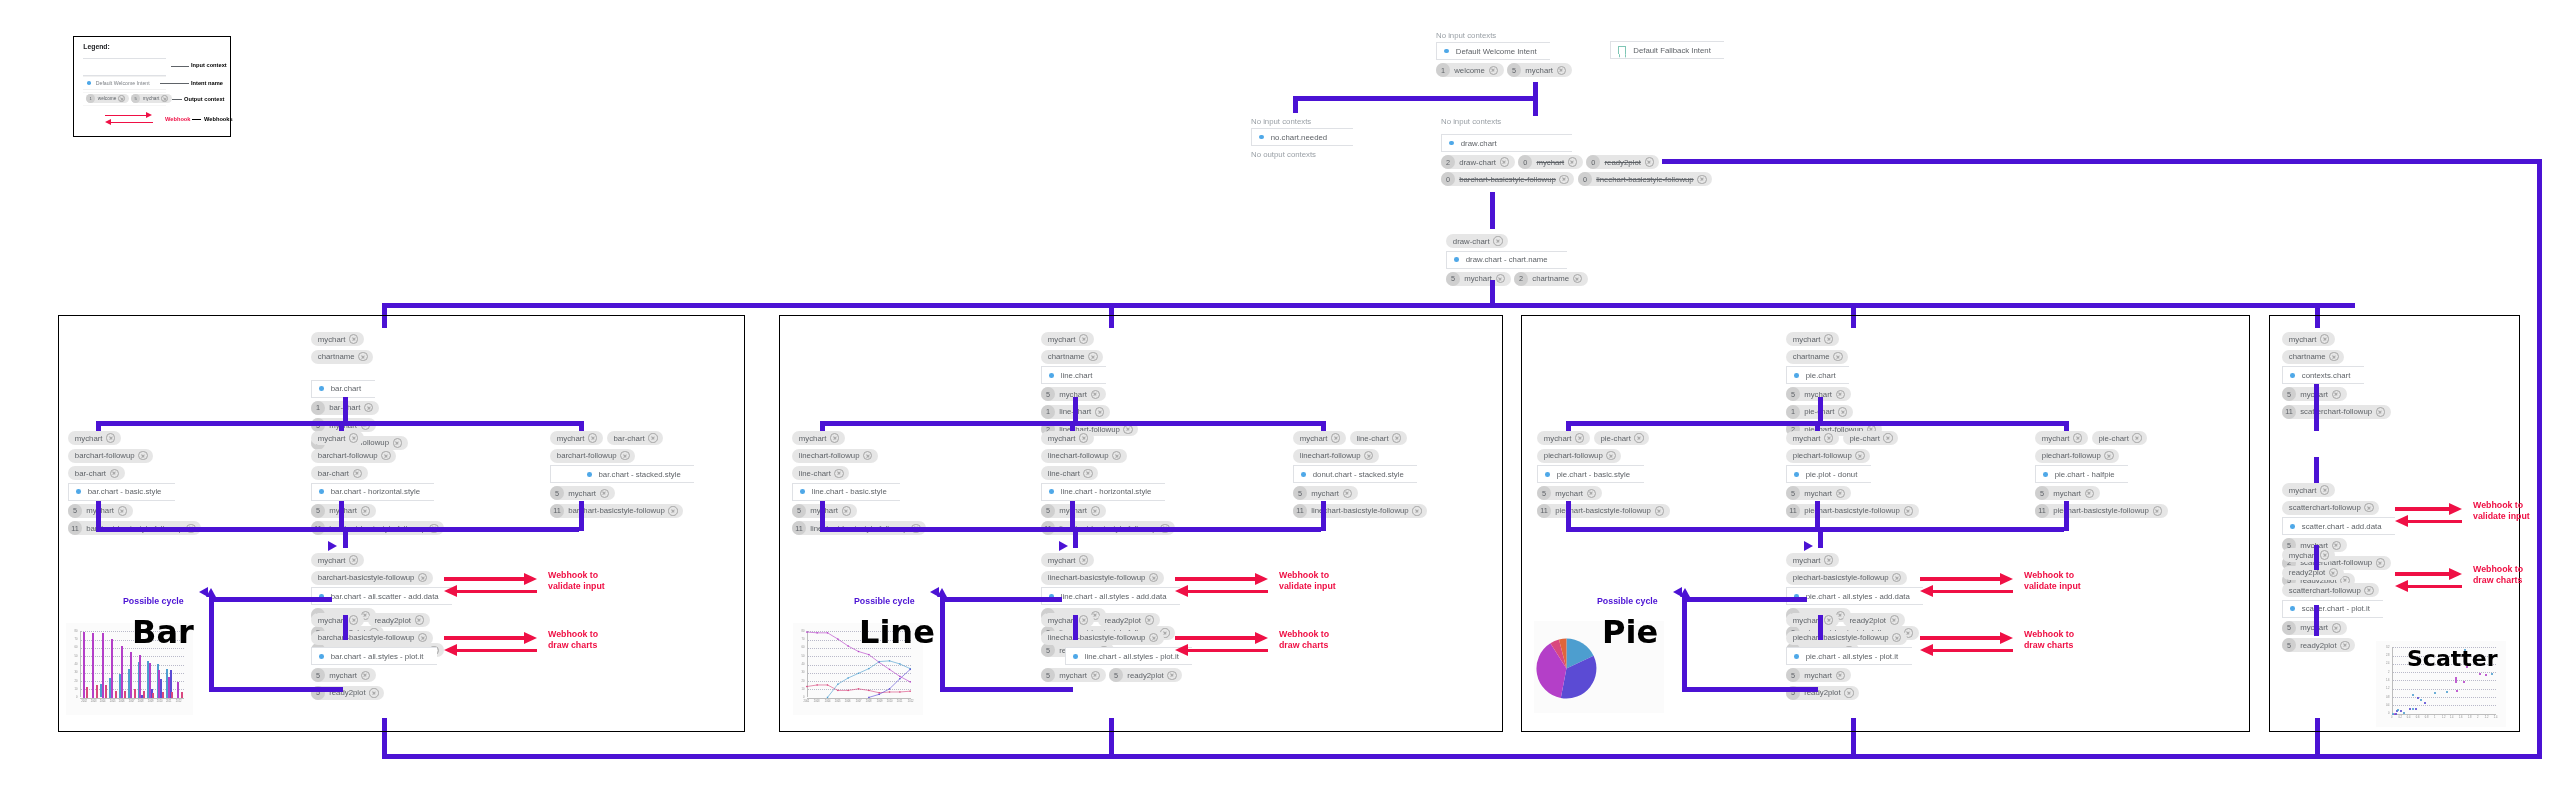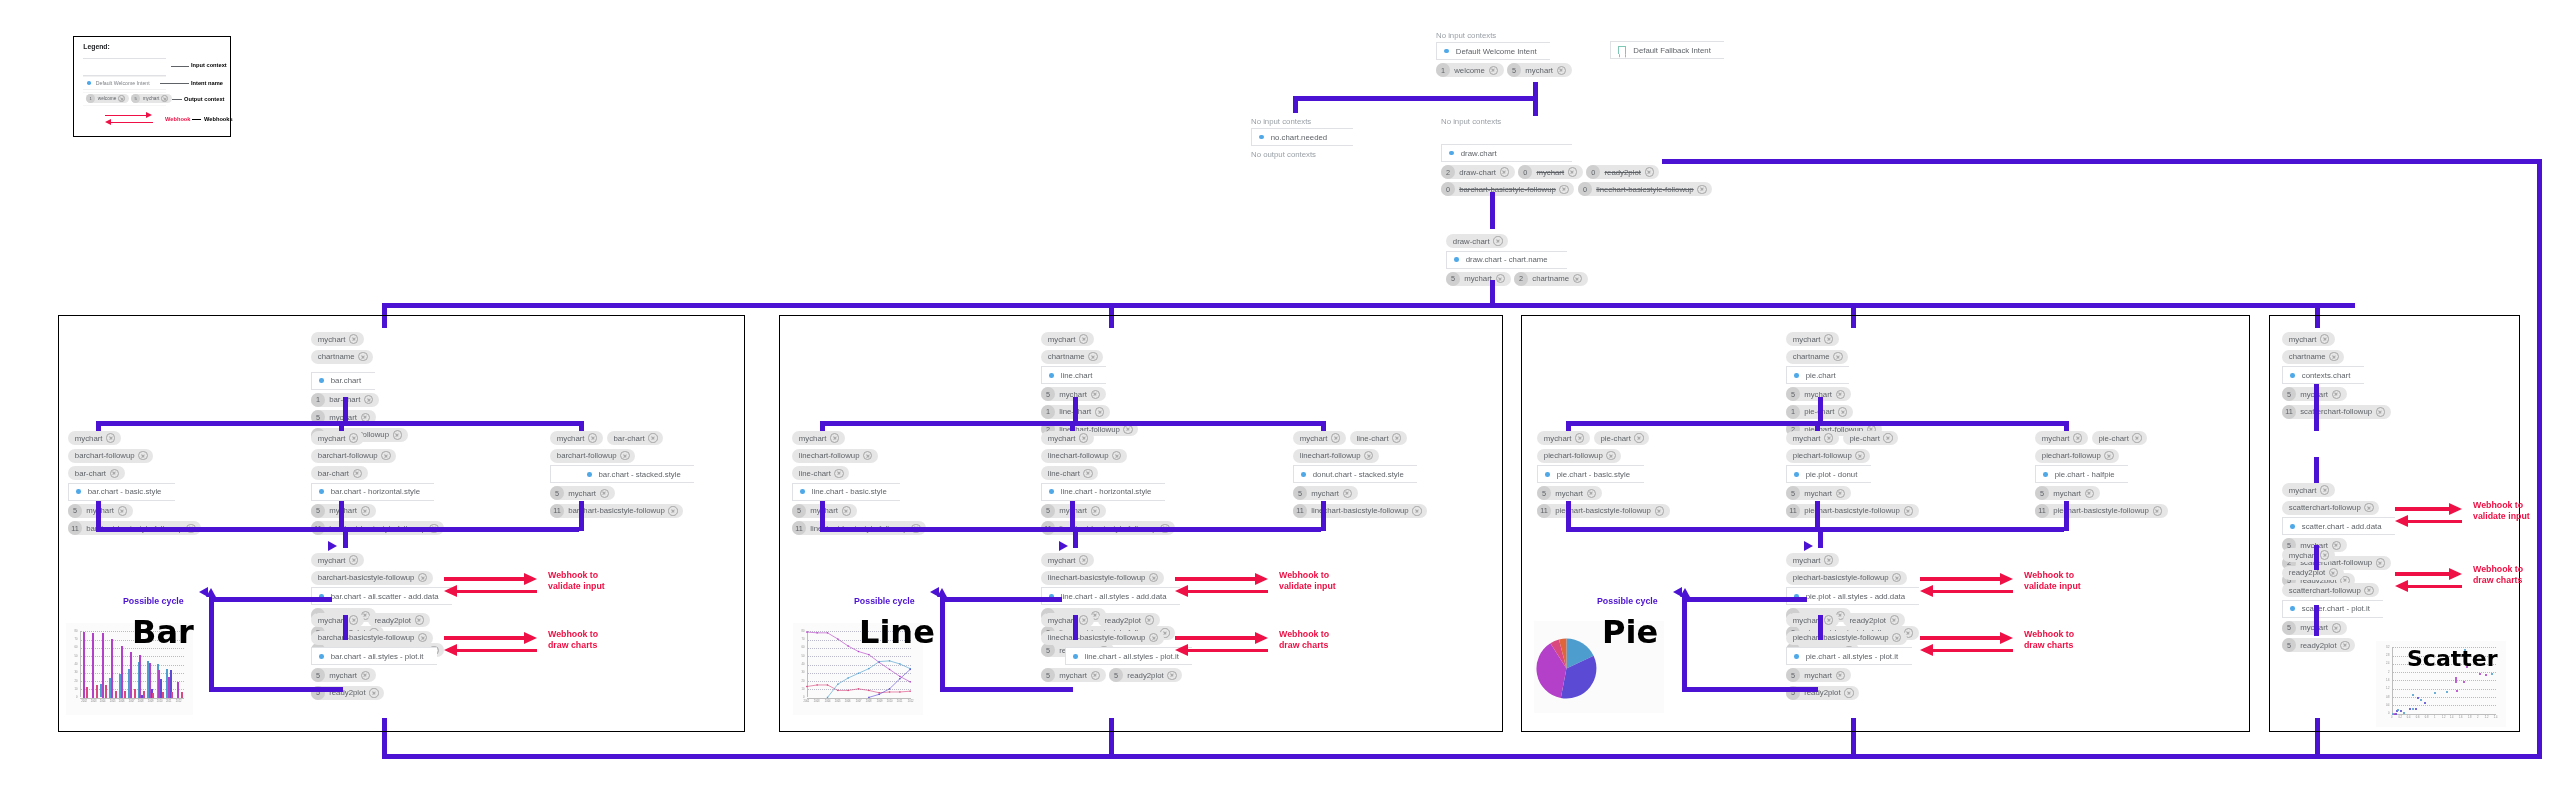--- a/index.html
+++ b/index.html
@@ -146,21 +146,21 @@
     <div class="nc">No input contexts</div>
     <div class="intent-box" style="margin-top:2.1px;width:80px;">
       <span class="dot"></span>
       <span>no.chart.needed</span>
     </div>
     <div class="nc" style="margin-top:3.6px;">No output contexts</div>
   </div>
 
   <div class="node" style="left:1441px;top:117px;">
     <div class="nc">No input contexts</div>
-    <div class="intent-box" style="margin-top:18px;width:109px;">
+    <div class="intent-box" style="margin-top:8px;width:109px;">
       <span class="dot"></span>
       <span>draw.chart</span>
     </div>
     <div class="ctx-row" style="margin-top:3.1px;">
       <span class="chip">
         <span class="num">2</span>
         <span class="lbl">draw-chart</span>
         <span class="x"></span>
       </span>
       <span class="chip struck">
@@ -244,21 +244,21 @@
       <div style="position: absolute; left: 311px; top: 332px;">
         <div class="node"><div class="ctx-row">
             <span class="chip nonum">
               <span class="lbl">mychart</span>
               <span class="x"></span>
             </span>
             <span class="chip nonum">
               <span class="lbl">chartname</span>
               <span class="x"></span>
             </span>
-          </div><div class="intent-box" style="margin-top:8px;text-align:center;">
+          </div><div class="intent-box" style="margin-top:16px;text-align:center;">
             <span class="dot"></span>
             <span>bar.chart</span>
           </div><div class="ctx-row" style="margin-top:3.1px;">
             <span class="chip">
               <span class="num">1</span>
               <span class="lbl">bar-chart</span>
               <span class="x"></span>
             </span>
             <span class="chip">
               <span class="num">5</span>
@@ -817,21 +817,21 @@
             <span class="chip nonum">
               <span class="lbl">mychart</span>
               <span class="x"></span>
             </span>
             <span class="chip nonum">
               <span class="lbl">piechart-basicstyle-followup</span>
               <span class="x"></span>
             </span>
           </div><div class="intent-box" style="margin-top:2.6px;">
             <span class="dot"></span>
-            <span>pie.plot - all.styles - add.data</span>
+            <span>pie.chart - all.styles - add.data</span>
           </div><div class="ctx-row" style="margin-top:3.1px;">
             <span class="chip">
               <span class="num">5</span>
               <span class="lbl">mychart</span>
               <span class="x"></span>
             </span>
             <span class="chip">
               <span class="num">2</span>
               <span class="lbl">piechart-basicstyle-followup</span>
               <span class="x"></span>

